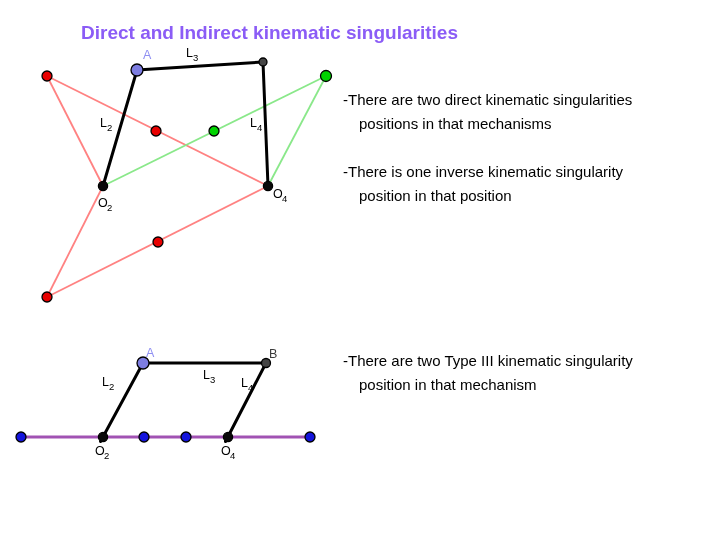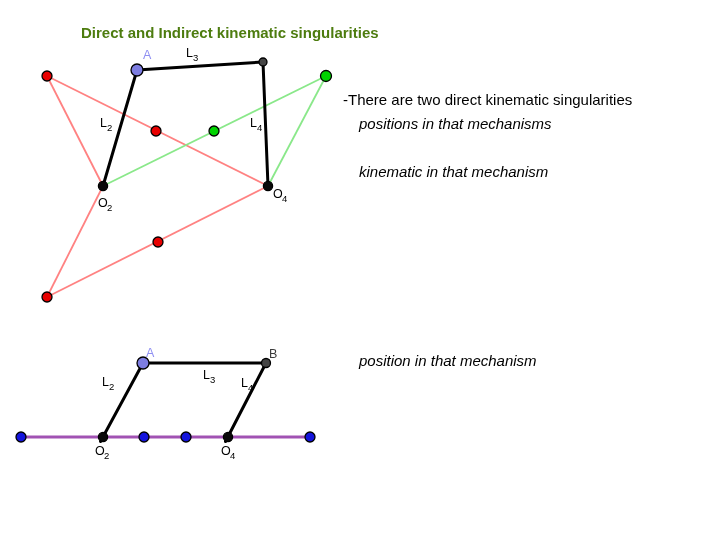--- a/index.html
+++ b/index.html
@@ -8,33 +8,33 @@
     width: 706px;
     height: 553px;
     background: #ffffff;
     font-family: "Liberation Sans", sans-serif;
     overflow: hidden;
   }
   .stage svg { position: absolute; left: 0; top: 0; }
   .title {
     position: absolute;
     font-weight: bold;
-    font-size: 15px;
-    color: #4d7c0f;
+    font-size: 19px;
+    color: #8b5cf6;
     white-space: nowrap;
     line-height: 17px;
   }
   .note {
     position: absolute;
     font-size: 15px;
     color: #000000;
     line-height: 24px;
     white-space: nowrap;
   }
-  .note .indent { padding-left: 16px; font-style: italic; }
+  .note .indent { padding-left: 16px; }
   
   .ray  { stroke-width: 1.8; fill: none; }
   .lnk  { stroke-width: 3;   fill: none; stroke-linecap: round; }
   .base { stroke-width: 3;   fill: none; stroke-linecap: butt; }
   .pt   { stroke-width: 1.3; }
   text.lbl { font-family: "Liberation Sans", sans-serif; font-size: 12.5px; }
   text.sub { font-family: "Liberation Sans", sans-serif; font-size: 9.5px; }
 </style>
 </head>
 <body>
@@ -122,20 +122,22 @@
   </svg>
 
   <div class="title" style="left:81px; top:24px;">Direct and Indirect kinematic singularities</div>
 
   <div class="note" style="left:343px; top:88px;">
     <div>-There are two direct kinematic singularities</div>
     <div class="indent">positions in that mechanisms</div>
   </div>
 
   <div class="note" style="left:343px; top:160px;">
-    <div class="indent">kinematic in that mechanism</div>
+    <div>-There is one inverse kinematic singularity</div>
+    <div class="indent">position in that position</div>
   </div>
 
   <div class="note" style="left:343px; top:349px;">
+    <div>-There are two Type III kinematic singularity</div>
     <div class="indent">position in that mechanism</div>
   </div>
 
 </div>
 
 </body></html>

